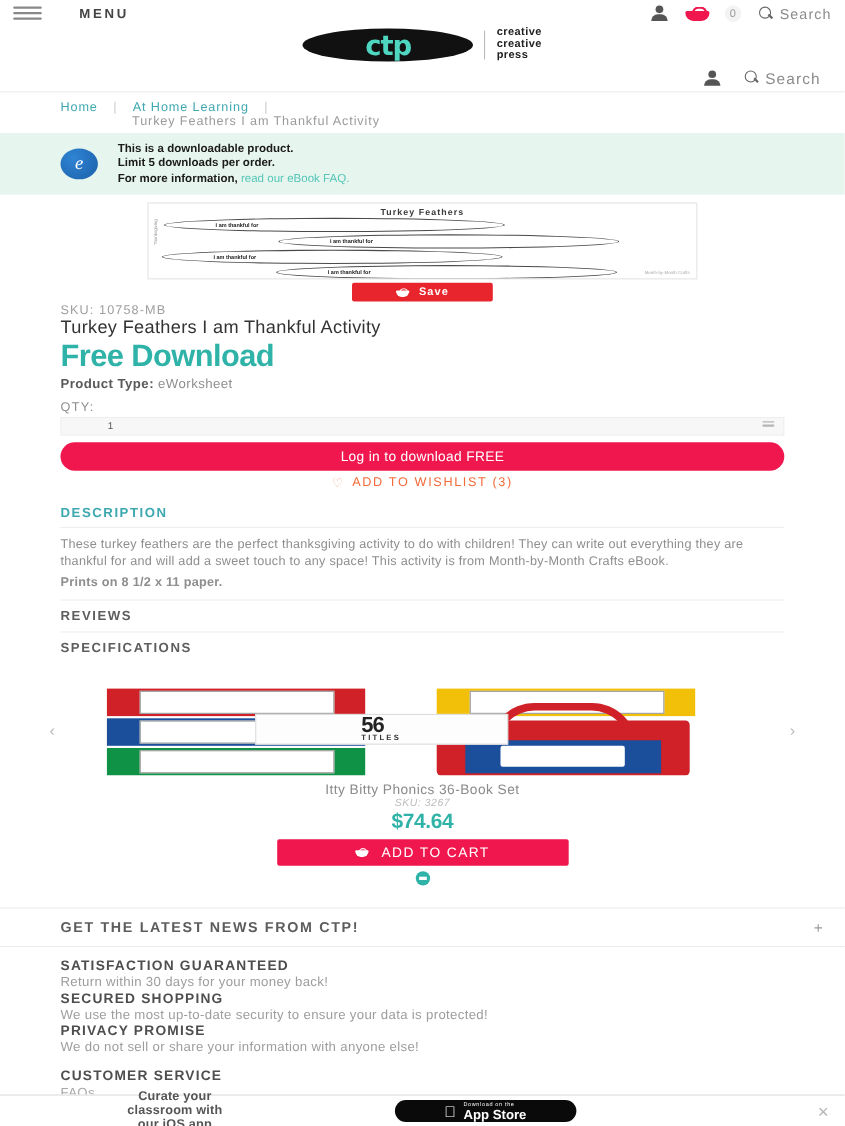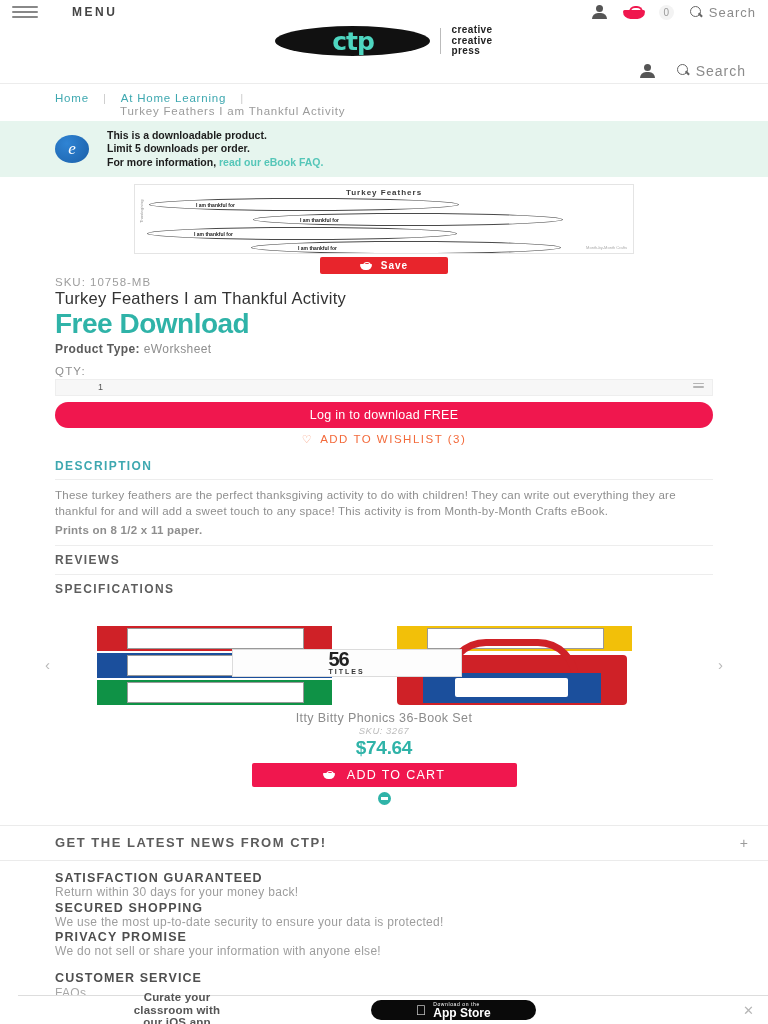--- a/index.html
+++ b/index.html
@@ -105,21 +105,21 @@
     display: flex; align-items: center; gap: 18px;
   }
   .e-badge {
     width: 34px; height: 28px; border-radius: 50%;
     background: radial-gradient(circle at 35% 30%, #2f84d4, #1b5fa8);
     display: flex; align-items: center; justify-content: center;
     color: #fff; font-size: 17px; font-style: italic;
     font-family: "Liberation Serif", serif; flex: 0 0 auto;
   }
   .dl-text { font-size: 10.5px; font-weight: bold; line-height: 1.28; color: #1c1c1c; }
-  .dl-text .faq { color: #55c6b8; font-weight: bold; margin-top: 11px; }
+  .dl-text .faq { color: #55c6b8; font-weight: normal; margin-top: 11px; }
 
   
   .prod-img-wrap {
     display: flex; justify-content: center; padding: 7px 0 2px;
   }
   .prod-img {
     width: 500px; height: 70px; background: #fff;
     border: 1px solid #e4e4e4; position: relative; overflow: hidden;
   }
   .pi-title {
@@ -338,21 +338,21 @@
     font-size: 12px; color: #a7a7a7; line-height: 1.36;
     letter-spacing: 0.3px; cursor: pointer;
   }
   .apple { color: #fff; font-size: 14px; line-height: 1; }
   .as-txt { color: #fff; line-height: 1.0; }
   .as-txt .s { font-size: 5px; letter-spacing: 0.6px; display: block; }
   .as-txt .b { font-size: 12px; font-weight: bold; display: block; }
 
   
   .appbanner {
-    position: absolute; left: 18px; right: 0; bottom: 0; height: 29px;
+    position: absolute; left: 0; right: 0; bottom: 0; height: 29px;
     background: #fff; border-top: 1px solid #ddd;
     display: flex; align-items: center; padding: 0 14px;
   }
   .ab-text {
     font-size: 11.5px; font-weight: bold; color: #555;
     line-height: 1.1; letter-spacing: 0.2px; width: 180px;
     text-align: center; margin-left: 55px;
   }
   .ab-badge {
     margin: 0 auto; width: 165px; height: 20px; background: #0a0a0a;

